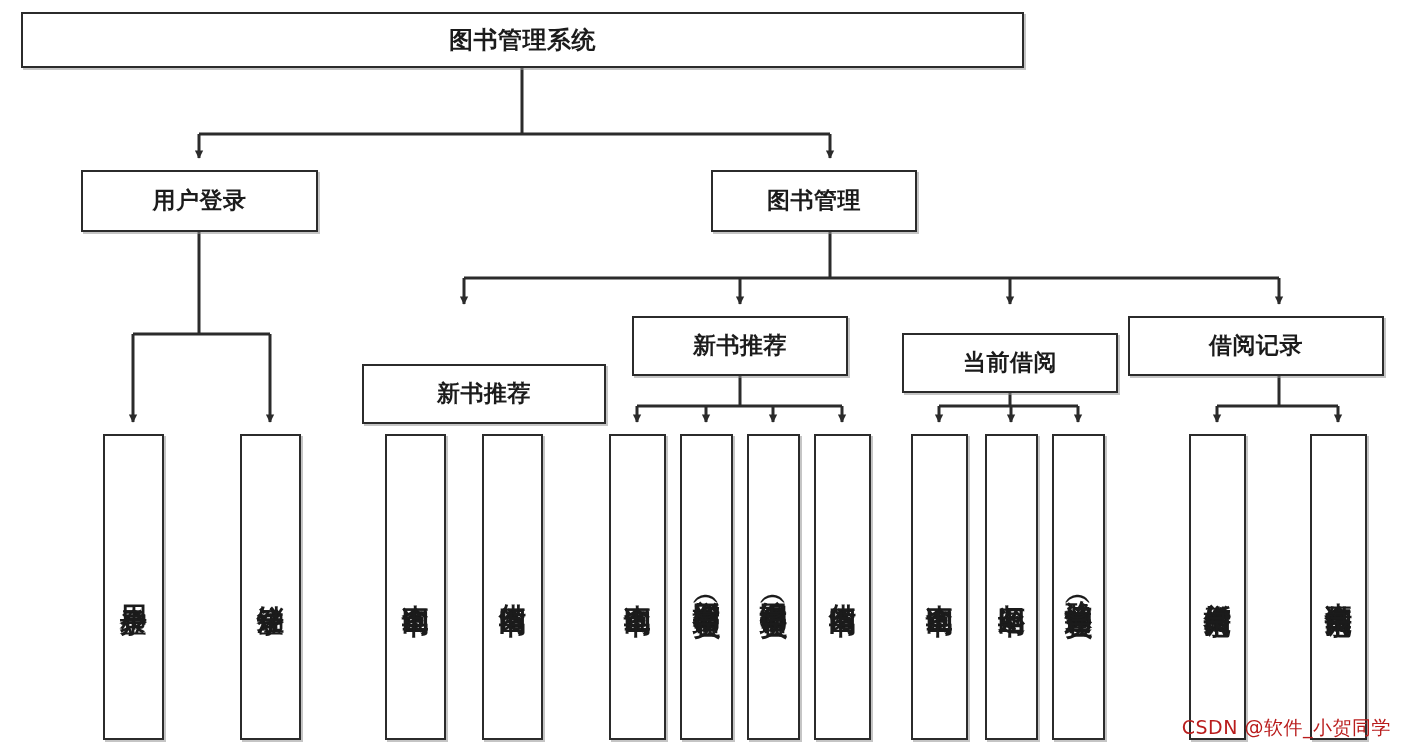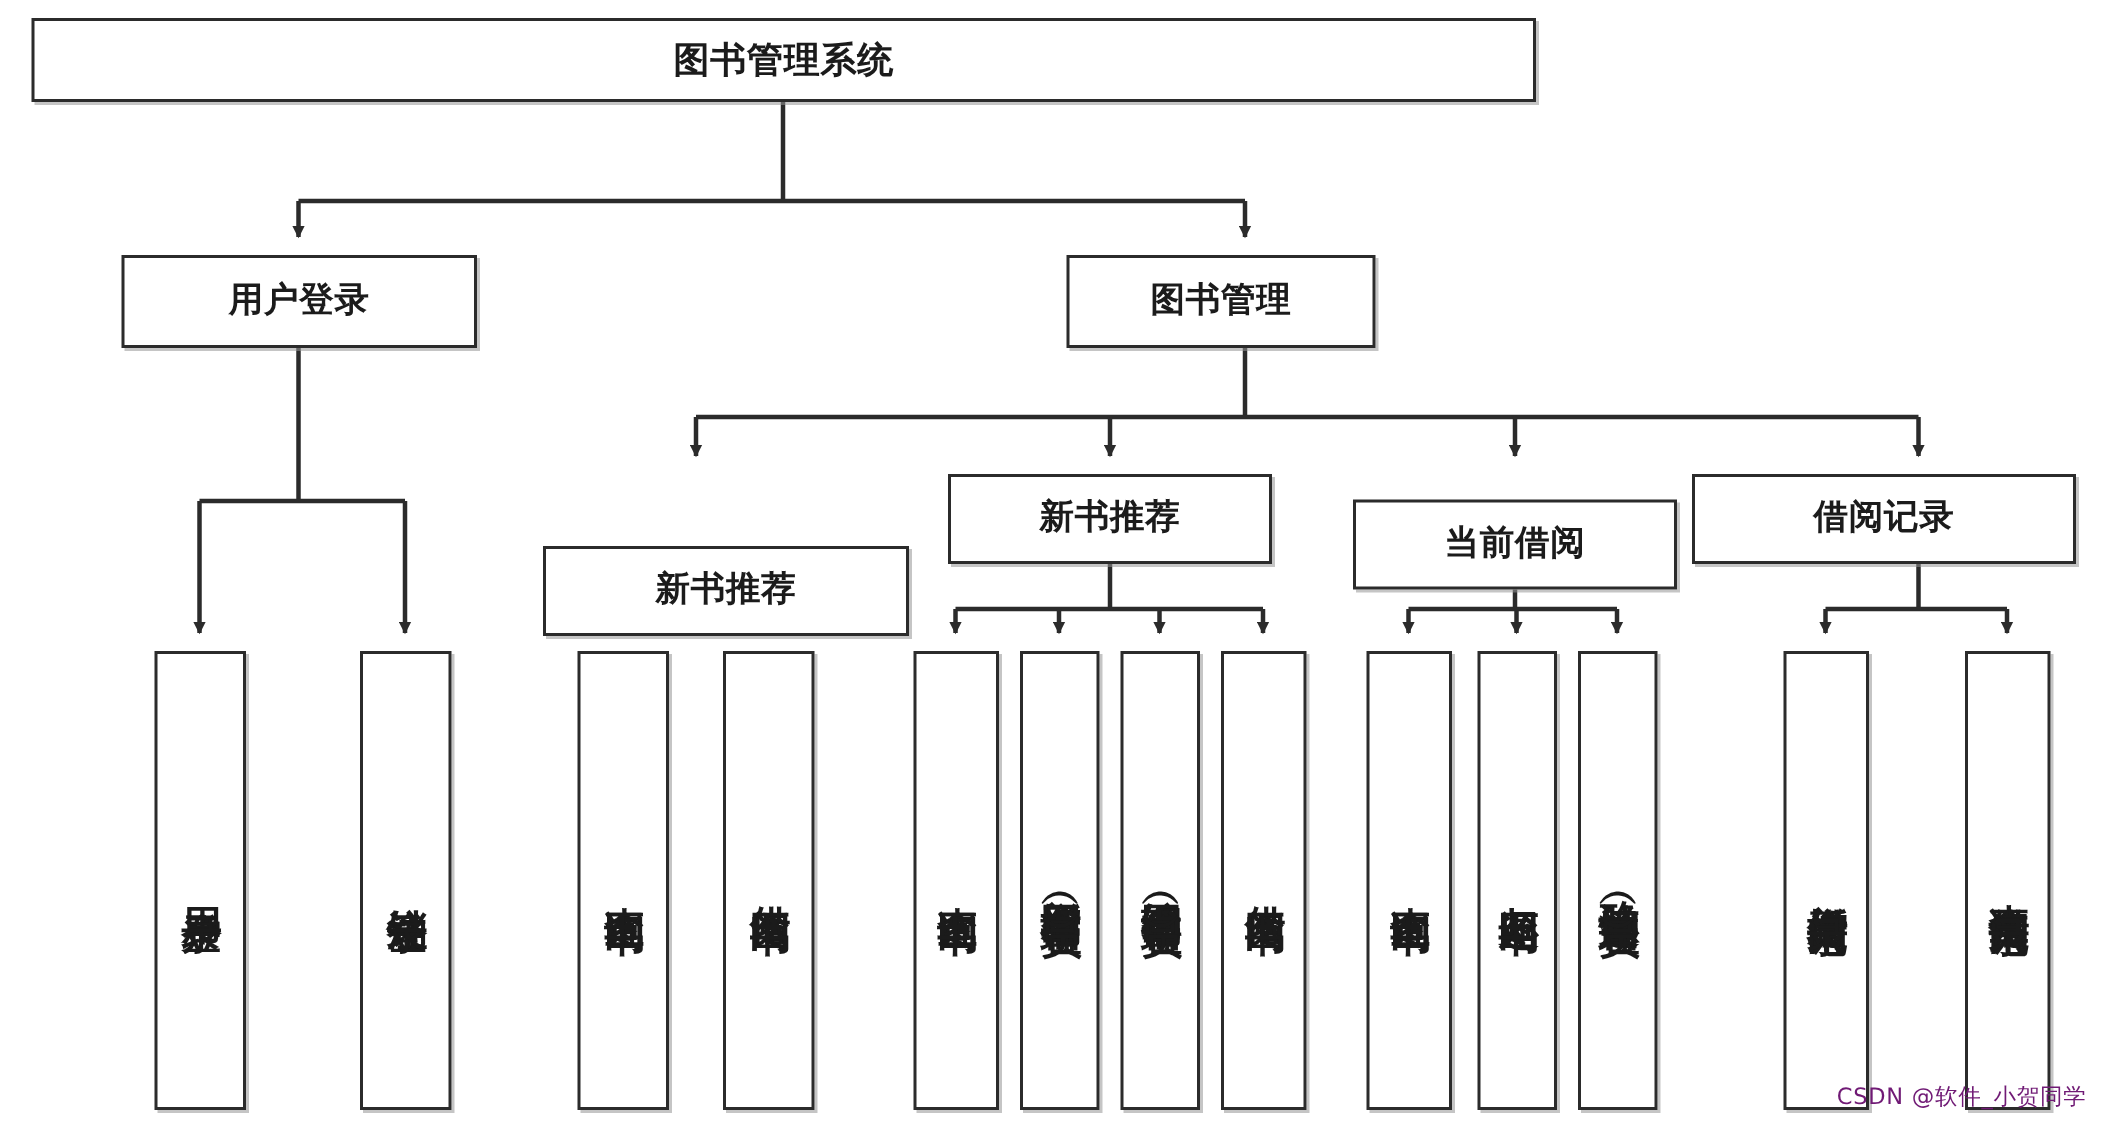--- a/index.html
+++ b/index.html
@@ -59,22 +59,22 @@
     text-orientation: upright;
     font-size: 27px;
     line-height: 1.04;
     letter-spacing: 2px;
     white-space: nowrap;
   }
   .watermark {
     position: absolute;
     right: 14px;
     bottom: 6px;
-    font-size: 15px;
-    color: #701a75;
+    font-size: 19px;
+    color: #b91c1c;
     white-space: nowrap;
     letter-spacing: 0.5px;
   }
 </style>
 </head>
 <body>
 
 <div id="diagram-canvas">
 
   <svg class="connectors" viewBox="0 0 1405 747" xmlns="http://www.w3.org/2000/svg">

